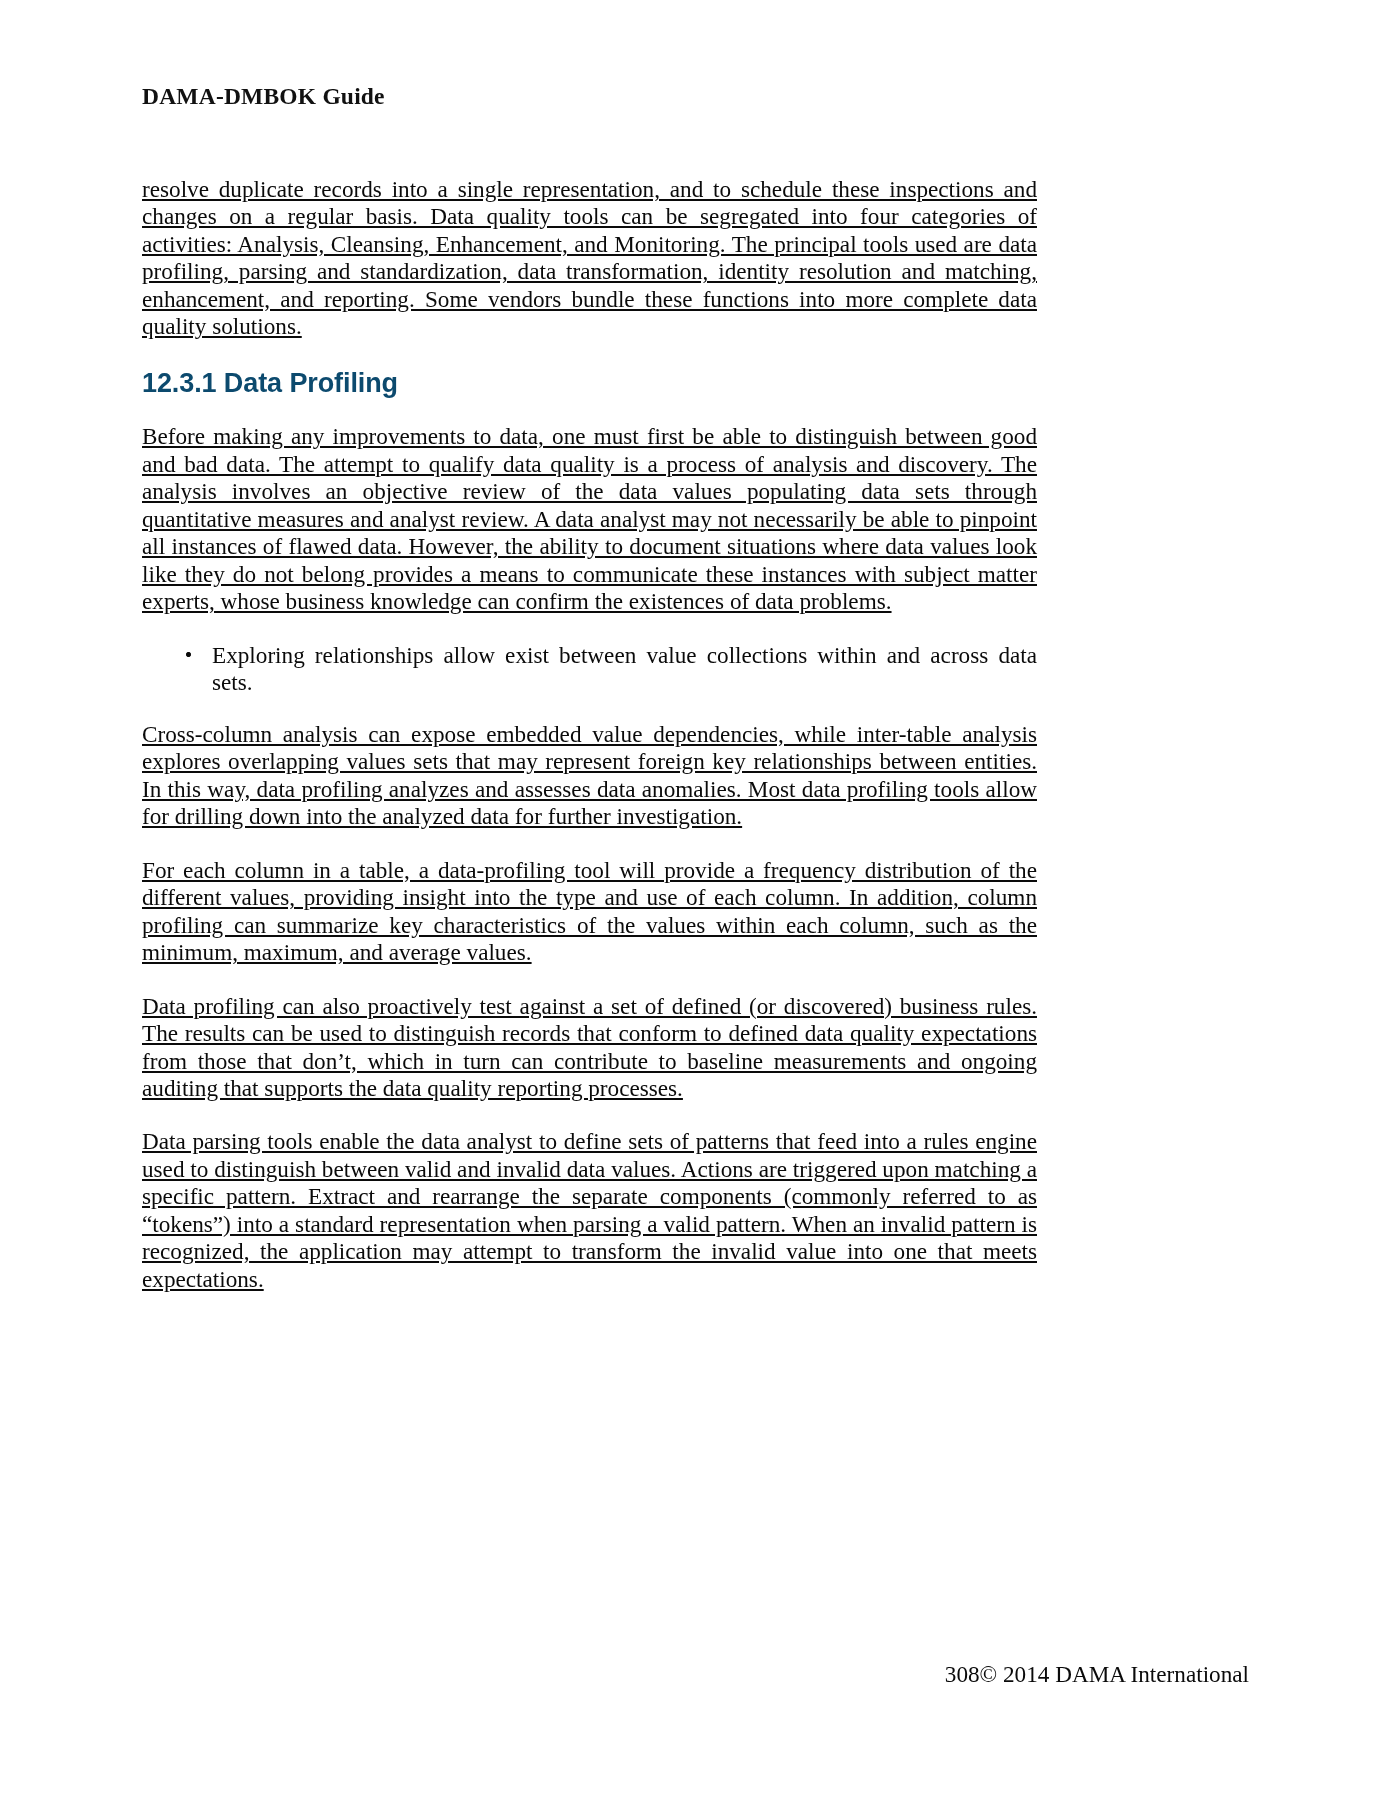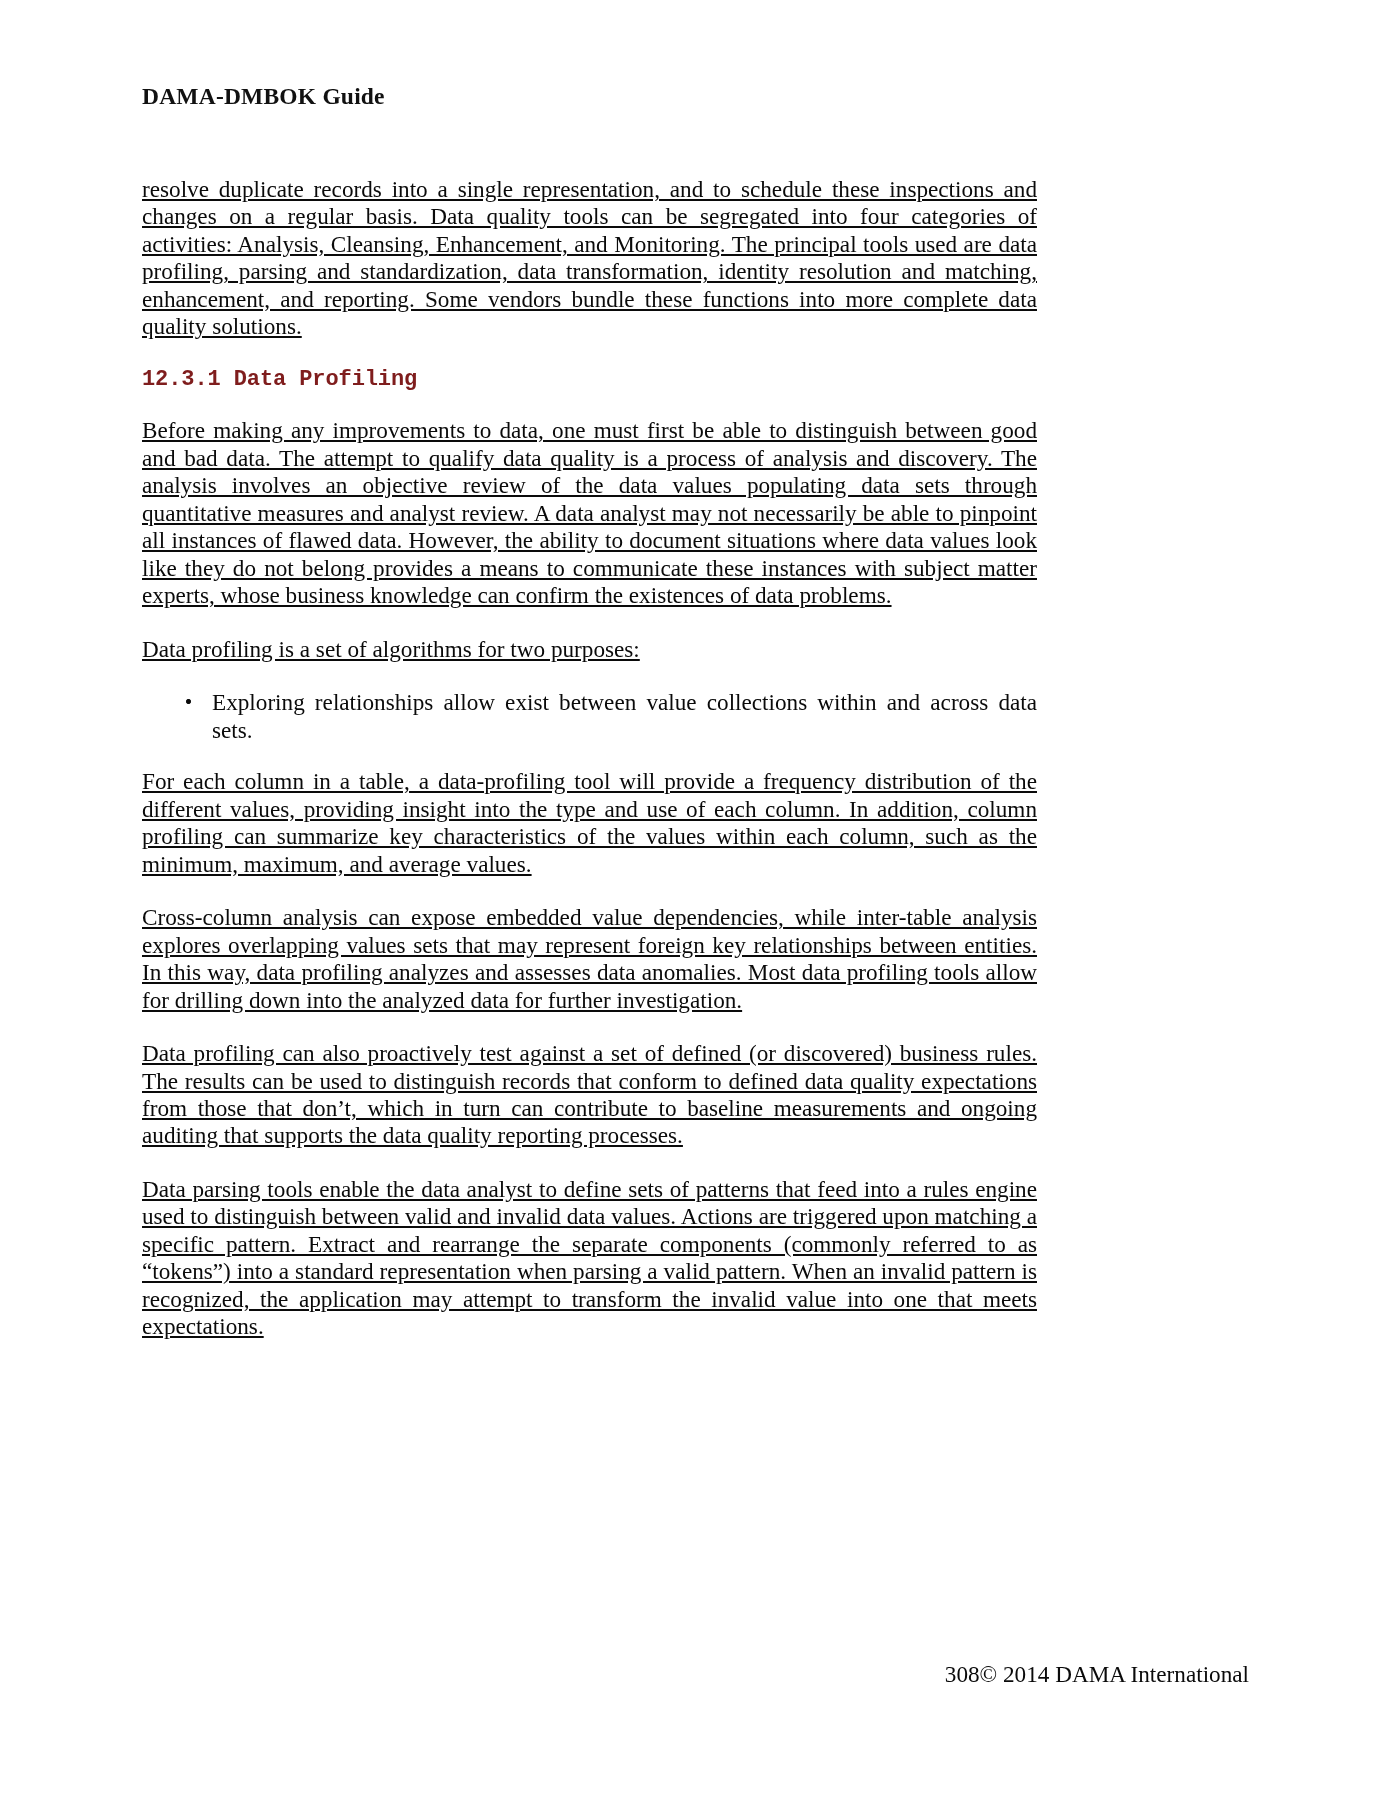--- a/index.html
+++ b/index.html
@@ -51,26 +51,26 @@
     line-height: 1.185;
     text-align: justify;
     text-justify: inter-word;
     color: #0a0a0a;
     hyphens: none;
     text-decoration: underline;
   }
   p.body-text:last-child { margin-bottom: 0; }
 
   h2.section-heading {
-    font-family: Liberation Mono, monospace;
+    font-family: Liberation Sans, sans-serif;
     font-weight: bold;
-    font-size: 22px;
+    font-size: 27px;
     line-height: 1.2;
     margin: 6px 0 24px 0;
-    color: #7f1d1d;
+    color: #0c4a6e;
     letter-spacing: -0.1px;
   }
   h2.section-heading.second { margin-top: 10px; }
 
   ul.bullet-list {
     list-style: none;
     margin: 0 0 24px 0;
     padding: 0;
   }
   ul.bullet-list li {
@@ -115,35 +115,34 @@
   <div class="running-header">DAMA-DMBOK Guide</div>
 
   <div class="content">
 
     <p class="body-text">resolve duplicate records into a single representation, and to schedule these inspections and changes on a regular basis. Data quality tools can be segregated into four categories of activities: Analysis, Cleansing, Enhancement, and Monitoring. The principal tools used are data profiling, parsing and standardization, data transformation, identity resolution and matching, enhancement, and reporting. Some vendors bundle these functions into more complete data quality solutions.</p>
 
     <h2 class="section-heading">12.3.1 Data Profiling</h2>
 
     <p class="body-text">Before making any improvements to data, one must first be able to distinguish between good and bad data. The attempt to qualify data quality is a process of analysis and discovery. The analysis involves an objective review of the data values populating data sets through quantitative measures and analyst review. A data analyst may not necessarily be able to pinpoint all instances of flawed data. However, the ability to document situations where data values look like they do not belong provides a means to communicate these instances with subject matter experts, whose business knowledge can confirm the existences of data problems.</p>
 
-    <p class="body-text">Data profiling is a set of algorithms for two purposes:</p>
 
     <ul class="bullet-list">
       <li>
         <span class="bullet-dot">•</span>
       </li>
       <li>
         <span class="bullet-dot">•</span>
         <span>Exploring relationships allow exist between value collections within and across data sets.</span>
       </li>
     </ul>
 
+    <p class="body-text">Cross-column analysis can expose embedded value dependencies, while inter-table analysis explores overlapping values sets that may represent foreign key relationships between entities. In this way, data profiling analyzes and assesses data anomalies. Most data profiling tools allow for drilling down into the analyzed data for further investigation.</p>
+
     <p class="body-text">For each column in a table, a data-profiling tool will provide a frequency distribution of the different values, providing insight into the type and use of each column. In addition, column profiling can summarize key characteristics of the values within each column, such as the minimum, maximum, and average values.</p>
-
-    <p class="body-text">Cross-column analysis can expose embedded value dependencies, while inter-table analysis explores overlapping values sets that may represent foreign key relationships between entities. In this way, data profiling analyzes and assesses data anomalies. Most data profiling tools allow for drilling down into the analyzed data for further investigation.</p>
 
     <p class="body-text">Data profiling can also proactively test against a set of defined (or discovered) business rules. The results can be used to distinguish records that conform to defined data quality expectations from those that don’t, which in turn can contribute to baseline measurements and ongoing auditing that supports the data quality reporting processes.</p>
 
 
     <p class="body-text">Data parsing tools enable the data analyst to define sets of patterns that feed into a rules engine used to distinguish between valid and invalid data values. Actions are triggered upon matching a specific pattern. Extract and rearrange the separate components (commonly referred to as “tokens”) into a standard representation when parsing a valid pattern. When an invalid pattern is recognized, the application may attempt to transform the invalid value into one that meets expectations.</p>
 
   </div>
 
   <div class="footer">
     <span class="page-number">308</span>

